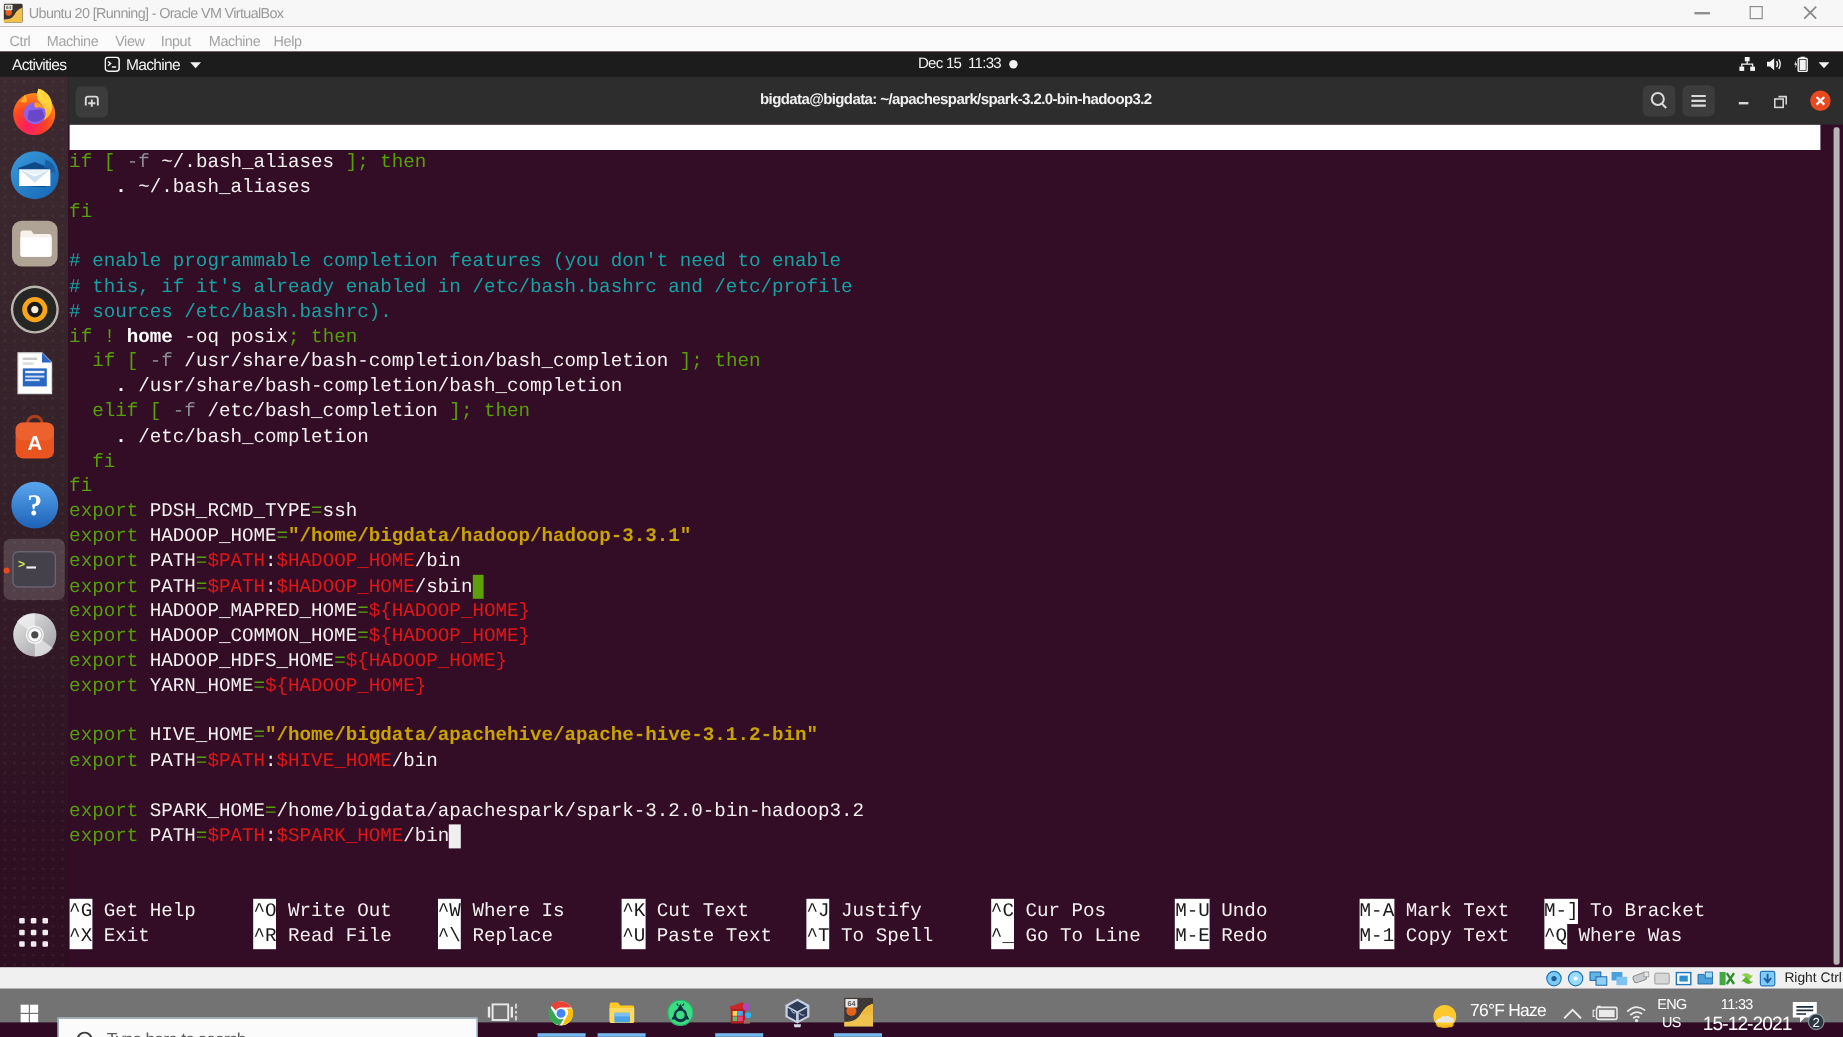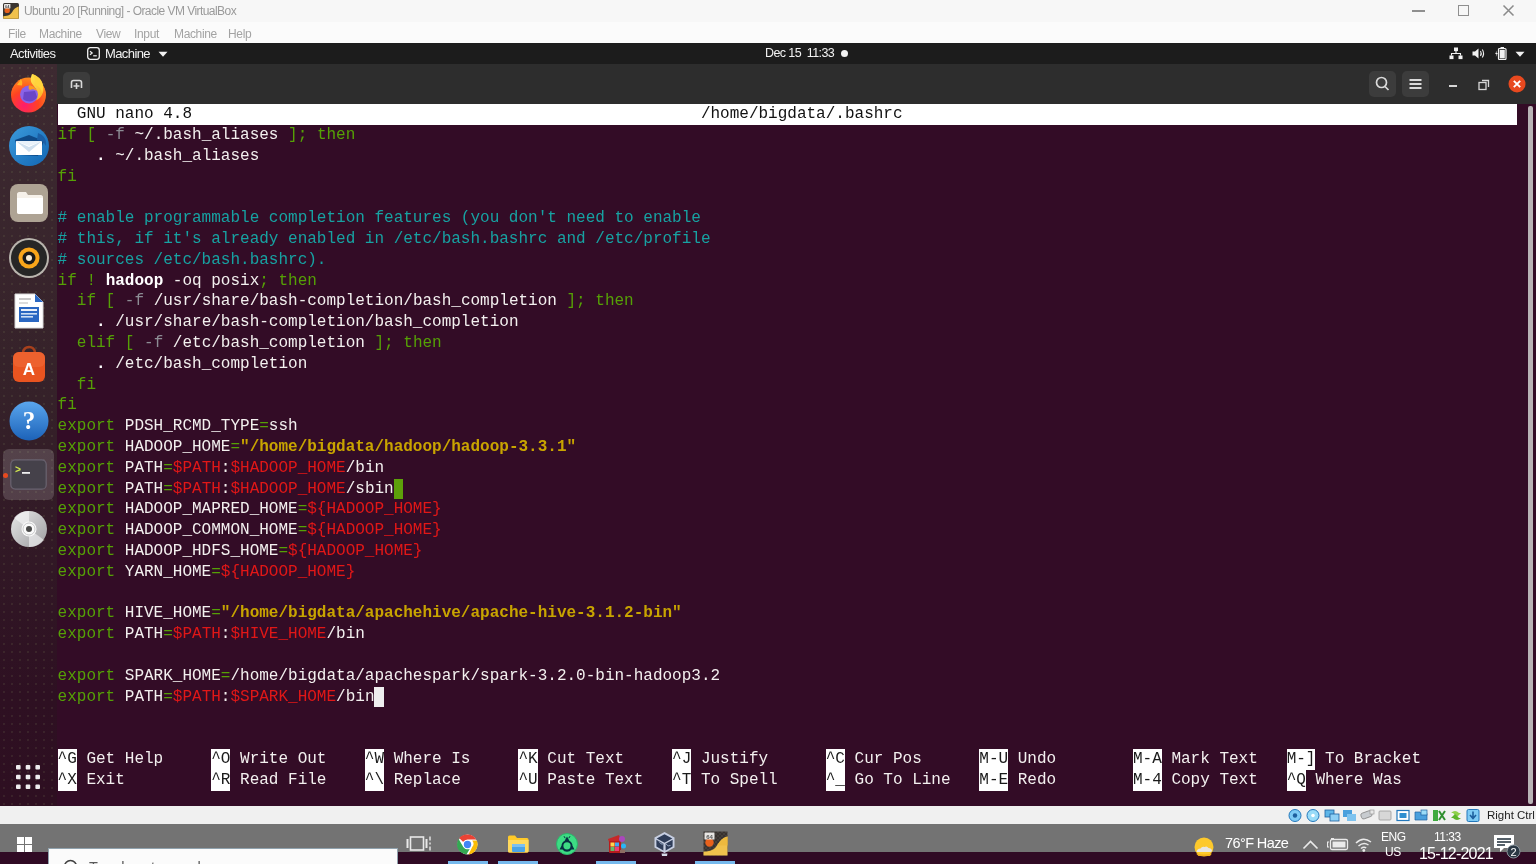--- a/index.html
+++ b/index.html
@@ -55,21 +55,21 @@
       <text x="4.2" y="4.9" font-family="Liberation Sans" font-size="3.8" font-weight="bold" fill="#555" text-anchor="middle">64</text>
     </svg>
     <div class="abs ttl">Ubuntu 20 [Running] - Oracle VM VirtualBox</div>
     <div class="abs" style="left:1412px;top:10px;width:13px;height:1.6px;background:#8f8f8f"></div>
     <div class="abs" style="left:1458px;top:5px;width:10.5px;height:10.5px;border:1.4px solid #8f8f8f"></div>
     <svg class="abs" style="left:1502px;top:4px" width="13" height="13" viewBox="0 0 13 13">
       <path d="M1.5 1.5 L11.5 11.5 M11.5 1.5 L1.5 11.5" stroke="#8a8a8a" stroke-width="1.5"></path>
     </svg>
   </div>
   <div class="abs" id="menubar">
-    <div class="abs menu" style="left:8px">File</div>
+    <div class="abs menu" style="left:8px">Ctrl</div>
     <div class="abs menu" style="left:39px">Machine</div>
     <div class="abs menu" style="left:96px">View</div>
     <div class="abs menu" style="left:134px">Input</div>
     <div class="abs menu" style="left:174px">Machine</div>
     <div class="abs menu" style="left:228px">Help</div>
   </div>
 
   <div class="abs" id="panel">
     <div class="abs t" style="left:10px">Activities</div>
     <svg class="abs" style="left:87px;top:4px" width="13" height="13" viewBox="0 0 13 13">
@@ -222,20 +222,21 @@
           <rect x="10.7" y="10.7" width="4.6" height="4.6" rx="1"></rect>
           <rect x="20.4" y="10.7" width="4.6" height="4.6" rx="1"></rect>
         <rect x="1" y="20.4" width="4.6" height="4.6" rx="1"></rect>
           <rect x="10.7" y="20.4" width="4.6" height="4.6" rx="1"></rect>
           <rect x="20.4" y="20.4" width="4.6" height="4.6" rx="1"></rect>
       </g>
     </svg>
   </div>
 
   <div class="abs" id="termhdr">
+    <div class="abs title">bigdata@bigdata: ~/apachespark/spark-3.2.0-bin-hadoop3.2</div>
 
     <div class="abs hbtn" style="left:6px;top:8px">
       <svg width="27" height="25" viewBox="0 0 27 25">
         <path d="M8.5 16 L8.5 10.5 Q8.5 8.5 10.5 8.5 L16.5 8.5 Q18.5 8.5 18.5 10.5 L18.5 16" fill="none" stroke="#d9d9d9" stroke-width="1.6"></path>
         <path d="M13.5 11 L13.5 17 M10.5 14 L16.5 14" stroke="#d9d9d9" stroke-width="1.6"></path>
       </svg>
     </div>
 
     <div class="abs hbtn" style="left:1312px">
       <svg width="27" height="26" viewBox="0 0 27 26">
@@ -257,29 +258,28 @@
       <path d="M4 1.5 L10.5 1.5 L10.5 8" fill="none" stroke="#d6d6d6" stroke-width="1.3"></path>
     </svg>
 
     <svg class="abs" style="left:1451px;top:11px" width="18" height="18" viewBox="0 0 18 18">
       <circle cx="9" cy="9" r="8.5" fill="#e8491f"></circle>
       <path d="M5.8 5.8 L12.2 12.2 M12.2 5.8 L5.8 12.2" stroke="#ffffff" stroke-width="1.9"></path>
     </svg>
   </div>
   <div class="abs" id="termbg"></div>
   <div class="abs" id="nanobar"></div>
-  <div class="abs mono" id="nanotext">  GNU nano 4.8                                                     /home/bigdata/.bashrc</div>
   <div class="abs mono" id="code"><span class="g">if</span> <span class="g">[</span> <span class="w">-f</span> ~/.bash_aliases <span class="g">];</span> <span class="g">then</span>
     <span class="bw">.</span> ~/.bash_aliases
 <span class="g">fi</span>
 
 <span class="c"># enable programmable completion features (you don't need to enable</span>
 <span class="c"># this, if it's already enabled in /etc/bash.bashrc and /etc/profile</span>
 <span class="c"># sources /etc/bash.bashrc).</span>
-<span class="g">if</span> <span class="g">!</span> <span class="bw">hadoop</span> -oq posix<span class="g">;</span> <span class="g">then</span>
+<span class="g">if</span> <span class="g">!</span> <span class="bw">home</span> -oq posix<span class="g">;</span> <span class="g">then</span>
   <span class="g">if</span> <span class="g">[</span> <span class="w">-f</span> /usr/share/bash-completion/bash_completion <span class="g">];</span> <span class="g">then</span>
     <span class="bw">.</span> /usr/share/bash-completion/bash_completion
   <span class="g">elif</span> <span class="g">[</span> <span class="w">-f</span> /etc/bash_completion <span class="g">];</span> <span class="g">then</span>
     <span class="bw">.</span> /etc/bash_completion
   <span class="g">fi</span>
 <span class="g">fi</span>
 <span class="g">export</span> PDSH_RCMD_TYPE<span class="g">=</span>ssh
 <span class="g">export</span> HADOOP_HOME<span class="g">=</span><span class="y">"/home/bigdata/hadoop/hadoop-3.3.1"</span>
 <span class="g">export</span> PATH<span class="g">=</span><span class="r">$PATH</span>:<span class="r">$HADOOP_HOME</span>/bin
 <span class="g">export</span> PATH<span class="g">=</span><span class="r">$PATH</span>:<span class="r">$HADOOP_HOME</span>/sbin<span class="cur" style="background:#5da00a"></span>
@@ -289,21 +289,21 @@
 <span class="g">export</span> YARN_HOME<span class="g">=</span><span class="r">${HADOOP_HOME}</span>
 
 <span class="g">export</span> HIVE_HOME<span class="g">=</span><span class="y">"/home/bigdata/apachehive/apache-hive-3.1.2-bin"</span>
 <span class="g">export</span> PATH<span class="g">=</span><span class="r">$PATH</span>:<span class="r">$HIVE_HOME</span>/bin
 
 <span class="g">export</span> SPARK_HOME<span class="g">=</span>/home/bigdata/apachespark/spark-3.2.0-bin-hadoop3.2
 <span class="g">export</span> PATH<span class="g">=</span><span class="r">$PATH</span>:<span class="r">$SPARK_HOME</span>/bin<span class="cur" style="background:#efefef"></span>
 
 
 <span class="key">^G</span> Get Help     <span class="key">^O</span> Write Out    <span class="key">^W</span> Where Is     <span class="key">^K</span> Cut Text     <span class="key">^J</span> Justify      <span class="key">^C</span> Cur Pos      <span class="key">M-U</span> Undo        <span class="key">M-A</span> Mark Text   <span class="key">M-]</span> To Bracket
-<span class="key">^X</span> Exit         <span class="key">^R</span> Read File    <span class="key">^\</span> Replace      <span class="key">^U</span> Paste Text   <span class="key">^T</span> To Spell     <span class="key">^_</span> Go To Line   <span class="key">M-E</span> Redo        <span class="key">M-4</span> Copy Text   <span class="key">^Q</span> Where Was</div>
+<span class="key">^X</span> Exit         <span class="key">^R</span> Read File    <span class="key">^\</span> Replace      <span class="key">^U</span> Paste Text   <span class="key">^T</span> To Spell     <span class="key">^_</span> Go To Line   <span class="key">M-E</span> Redo        <span class="key">M-1</span> Copy Text   <span class="key">^Q</span> Where Was</div>
   <div class="abs" id="scrollbar"></div>
 
   <div class="abs" id="vstatus">
     <svg class="abs" style="left:1288px;top:2px" width="202" height="15" viewBox="0 0 202 15">
 
       <circle cx="7" cy="7.5" r="6" fill="#7ecbf5" stroke="#2277bb" stroke-width="1"></circle>
         <circle cx="7" cy="7.5" r="2.2" fill="#1d5f9e"></circle>
 
       <circle cx="25" cy="7.5" r="6" fill="#9adcf8" stroke="#2277bb" stroke-width="1"></circle>
         <circle cx="25" cy="7.5" r="1.8" fill="#ffffff"></circle>

